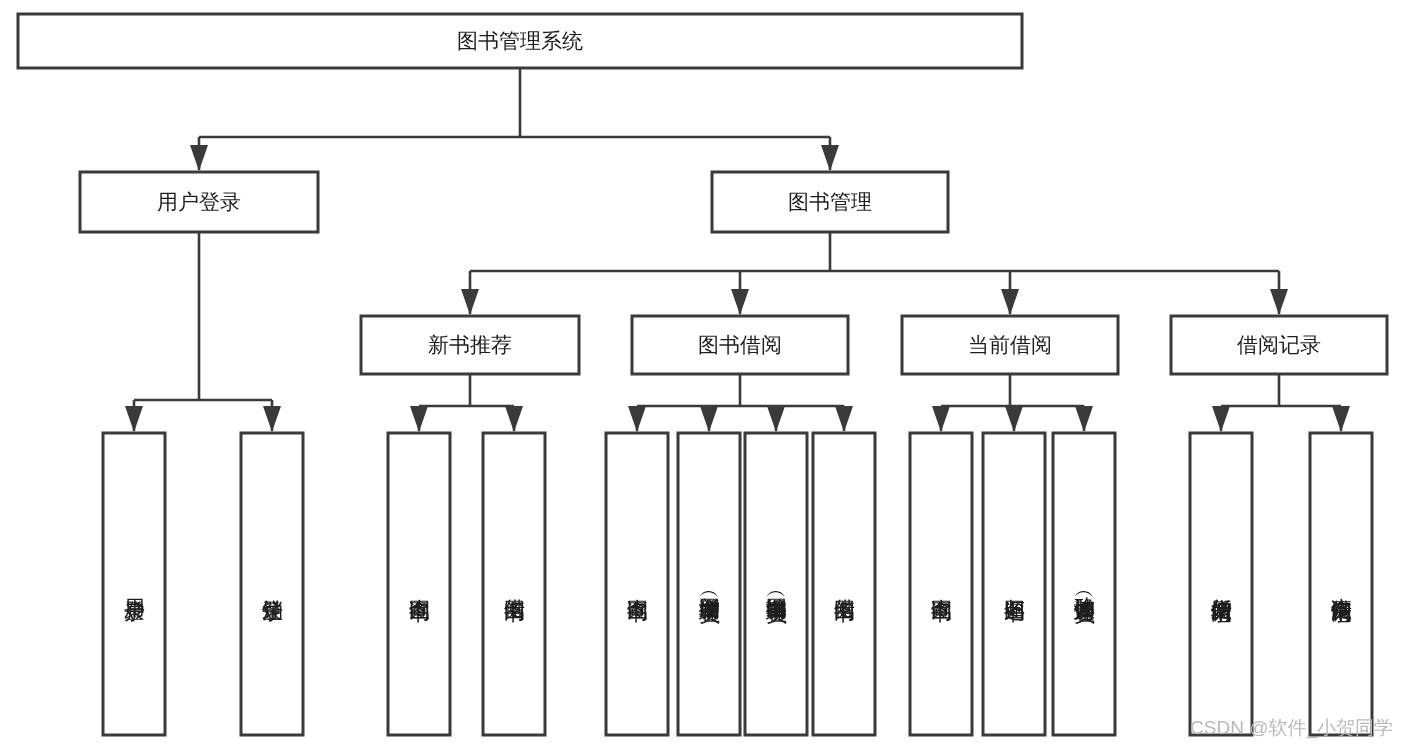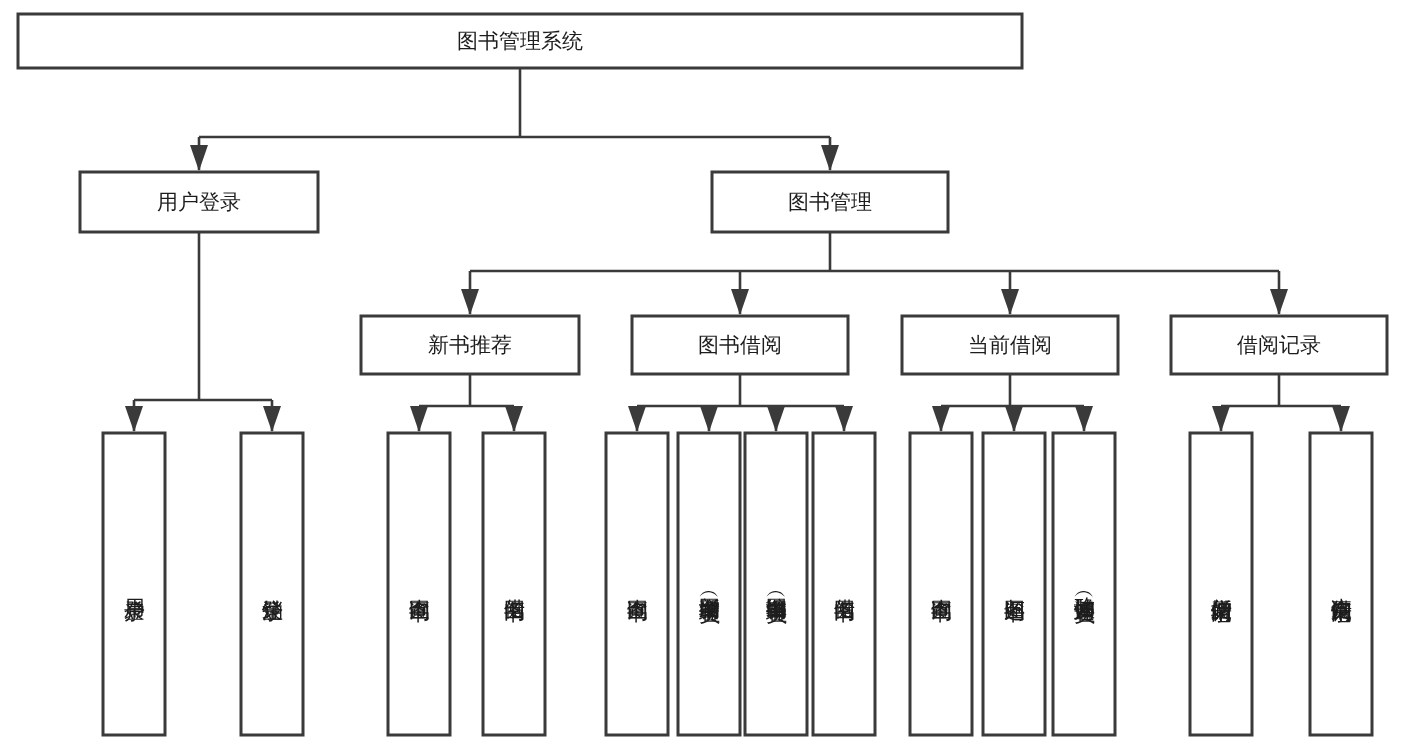--- a/index.html
+++ b/index.html
@@ -174,13 +174,14 @@
       <div class="node-label-v" style="left: 678px; top: 433px; width: 62px; height: 302px;">新增图书（管理员）</div>
       <div class="node-label-v" style="left: 745px; top: 433px; width: 62px; height: 302px;">编辑图书（管理员）</div>
       <div class="node-label-v" style="left: 813px; top: 433px; width: 62px; height: 302px;">借阅图书</div>
       <div class="node-label-v" style="left: 910px; top: 433px; width: 62px; height: 302px;">查询图书</div>
       <div class="node-label-v" style="left: 983px; top: 433px; width: 62px; height: 302px;">归还图书</div>
       <div class="node-label-v" style="left: 1053px; top: 433px; width: 62px; height: 302px;">确认归还（管理员）</div>
       <div class="node-label-v" style="left: 1190px; top: 433px; width: 62px; height: 302px;">新增借阅记录</div>
       <div class="node-label-v" style="left: 1310px; top: 433px; width: 62px; height: 302px;">查询借阅记录</div>
     </div>
 
+  <div class="watermark">CSDN @软件_小贺同学</div>
 </div>
 
 </body></html>

